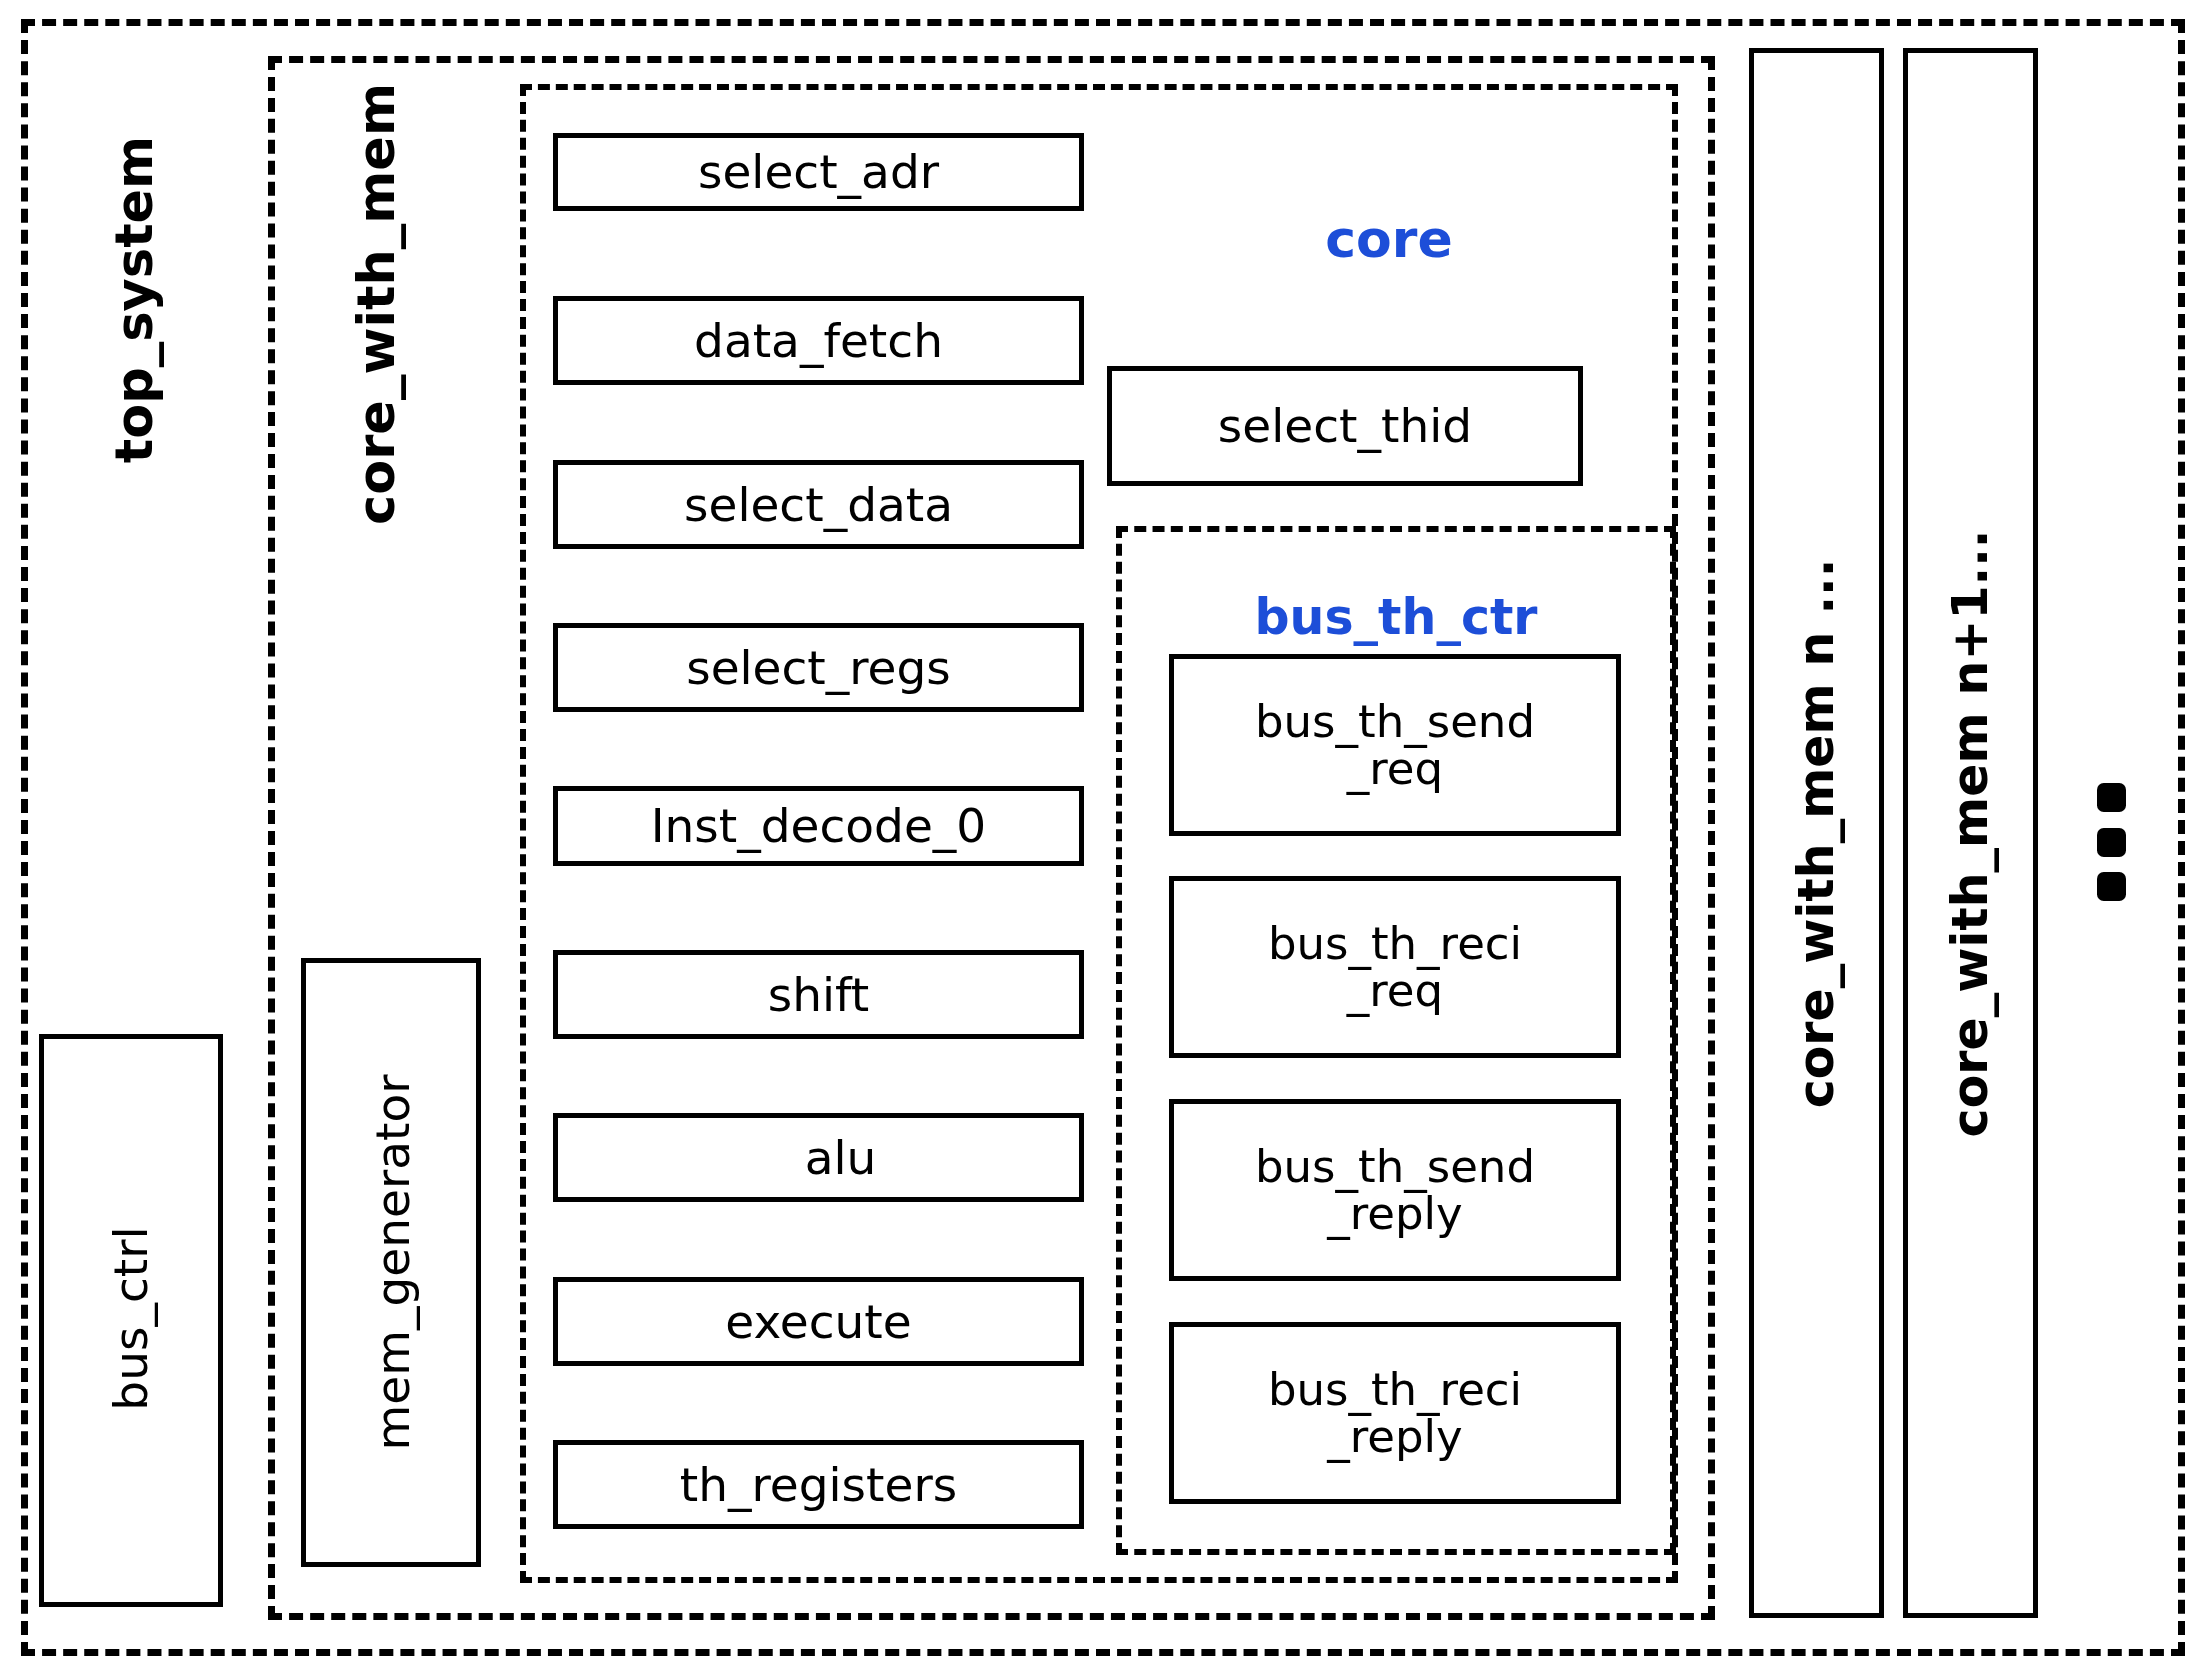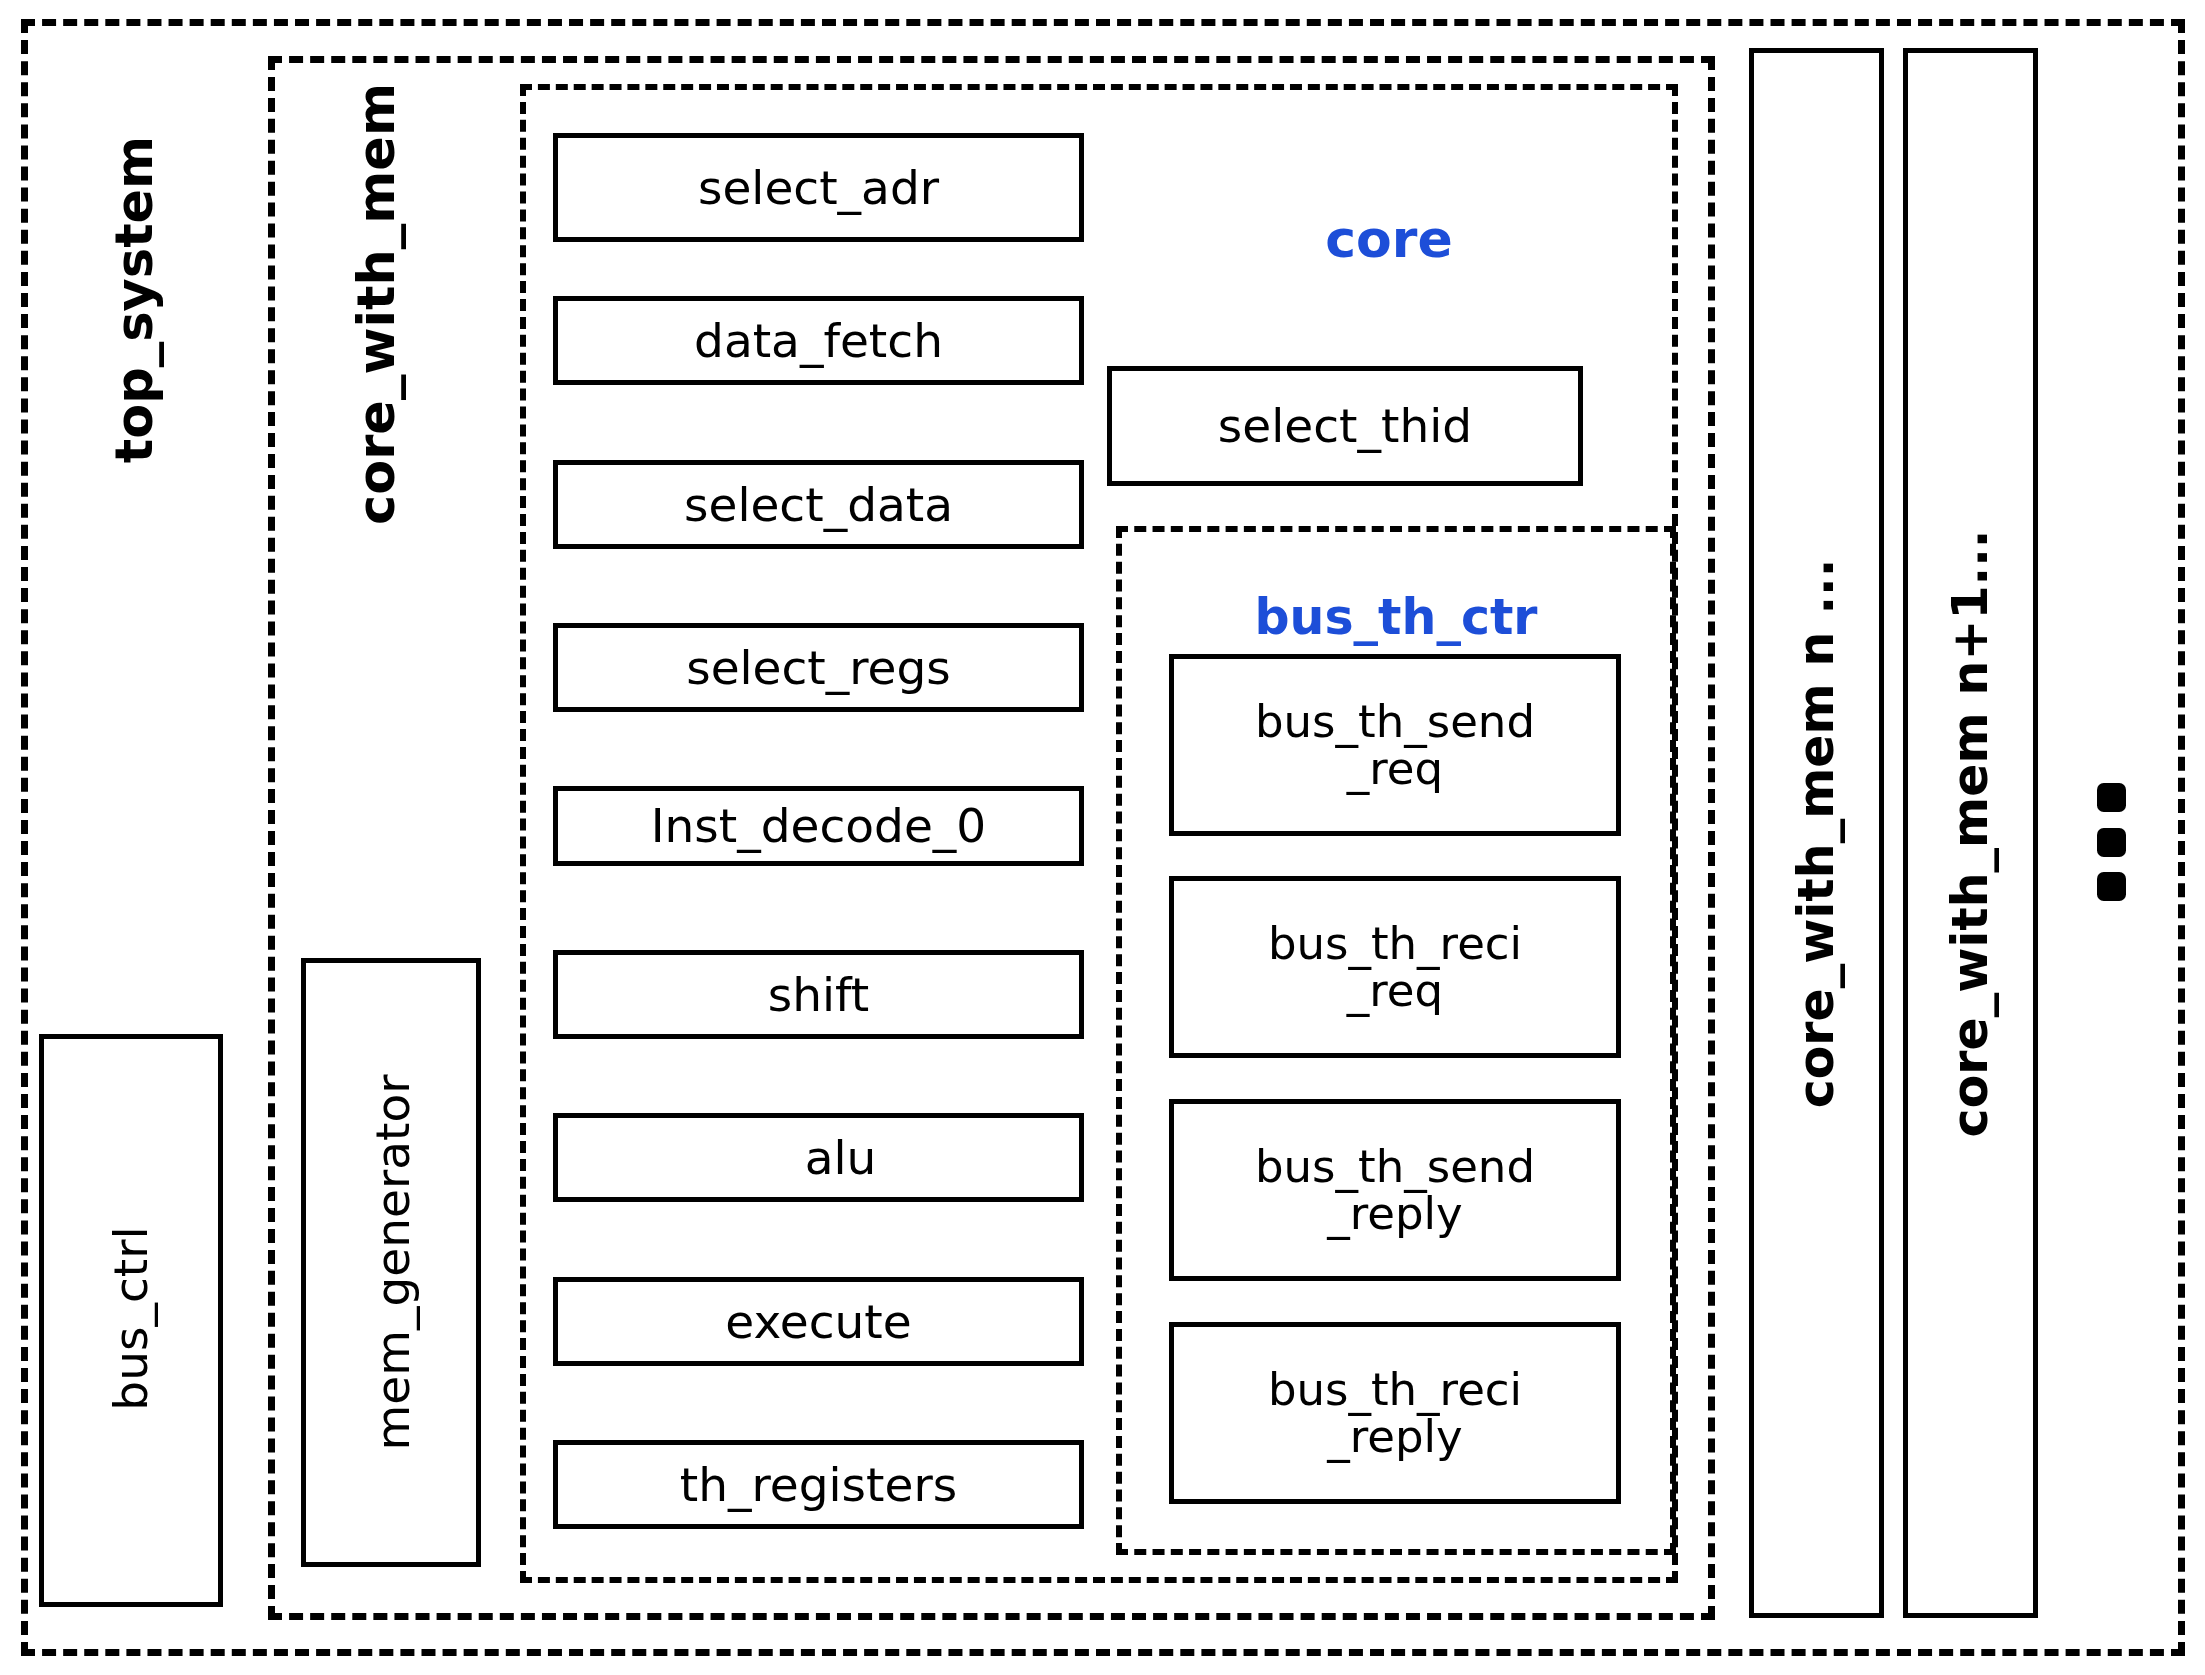--- a/index.html
+++ b/index.html
@@ -92,21 +92,21 @@
 
   <div class="dashed-box" style="left:268px; top:56px; width:1447px; height:1564px;"></div>
   <div class="vlabel bold" style="left:115px; top:278px; width:522px; height:52px; transform:rotate(-90deg); font-size:51px;">core_with_mem</div>
 
   <div class="solid-box" style="left:301px; top:958px; width:180px; height:609px;"></div>
   <div class="vlabel" style="left:253px; top:1239px; width:278px; height:47px; transform:rotate(-90deg); font-size:47px;">mem_generator</div>
 
   <div class="dashed-box inner" style="left:520px; top:84px; width:1158px; height:1499px;"></div>
   <div class="glabel" style="left:1246px; top:209px; width:286px; font-size:52px;">core</div>
 
-  <div class="solid-box" style="left:553px; top:133px; width:531px; height:109px; font-size:47px;">
+  <div class="solid-box" style="left:553px; top:133px; width:531px; height:78px; font-size:47px;">
     <span>select_adr</span>
   </div>
 
   <div class="solid-box" style="left:553px; top:296px; width:531px; height:89px; font-size:47px;">
     <span>data_fetch</span>
   </div>
 
   <div class="solid-box" style="left:553px; top:460px; width:531px; height:89px; font-size:47px;">
     <span>select_data</span>
   </div>

